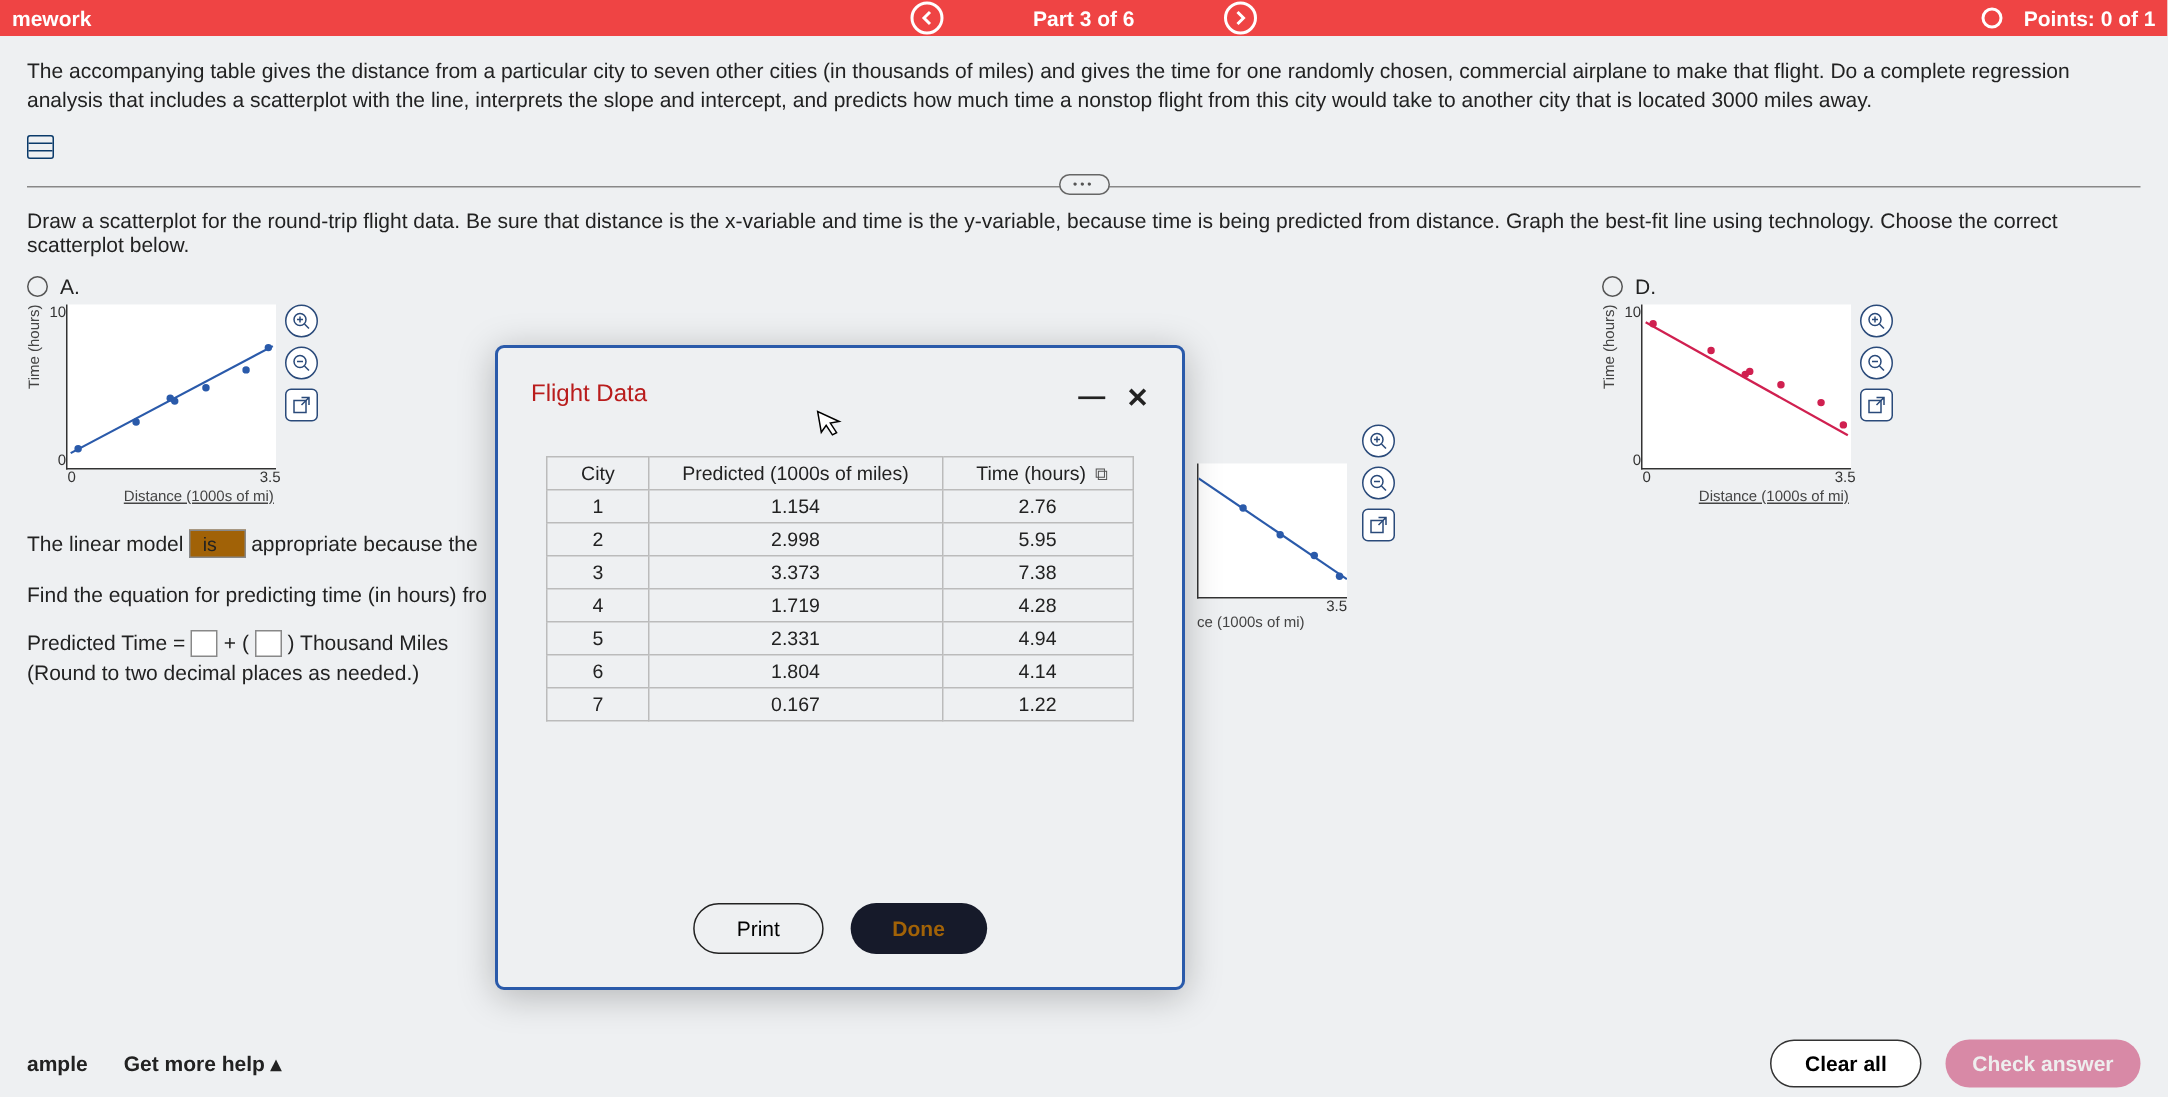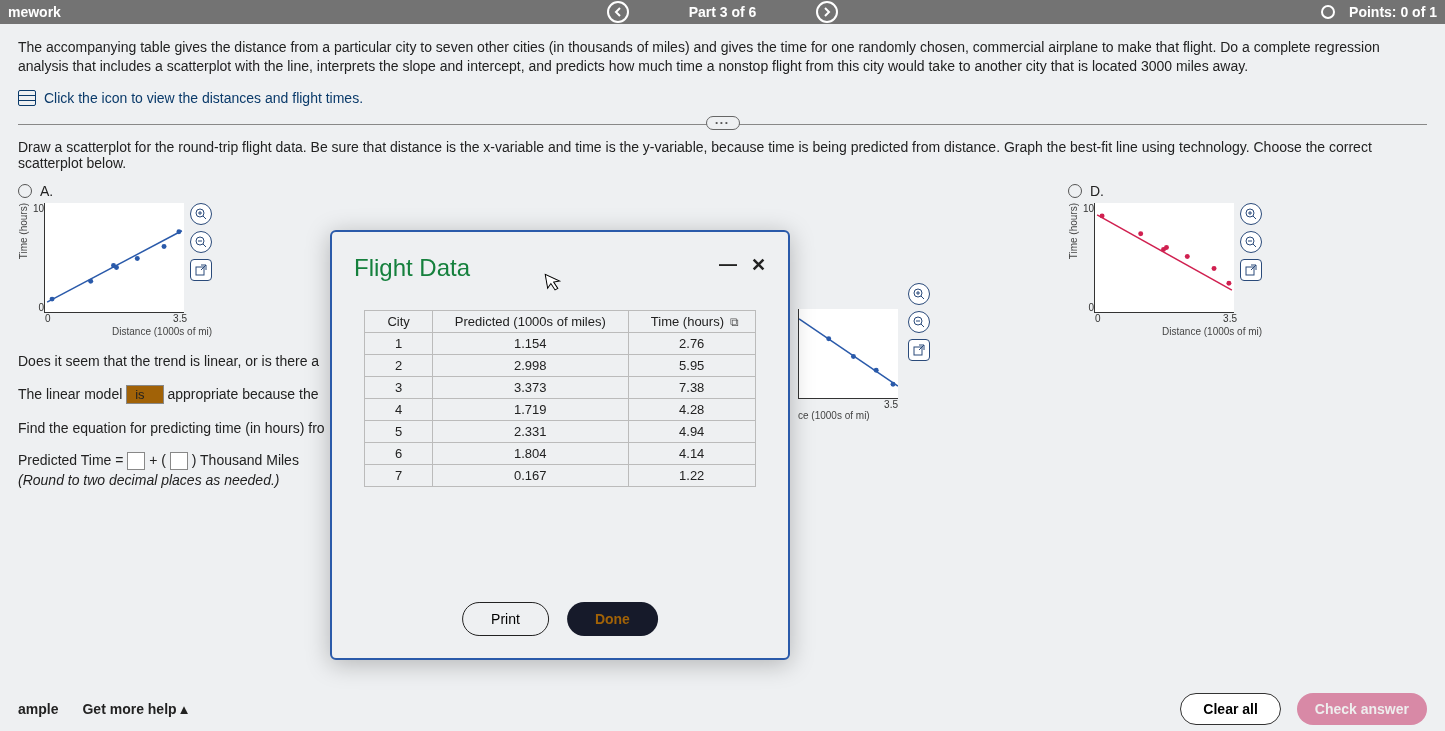--- a/index.html
+++ b/index.html
@@ -1,17 +1,17 @@
 <!DOCTYPE html>
 <html><head>
 <meta charset="utf-8">
 <style>
   * { box-sizing: border-box; margin: 0; padding: 0; font-family: Arial, sans-serif; }
   body { background: #eef0f2; width: 1445px; height: 731px; overflow: hidden; position: relative; color: #222; }
-  .topbar { background: #737373; color: #fff; height: 24px; display: flex; align-items: center; font-size: 14px; font-weight: bold; padding: 0 8px; }
+  .topbar { background: #ef4444; color: #fff; height: 24px; display: flex; align-items: center; font-size: 14px; font-weight: bold; padding: 0 8px; }
   .top-left { flex: 0 0 380px; }
   .top-center { flex: 1; display: flex; align-items: center; justify-content: center; gap: 60px; }
   .top-right { flex: 0 0 380px; display: flex; align-items: center; justify-content: flex-end; gap: 8px; }
   .nav-circle { width: 22px; height: 22px; border: 2px solid #fff; border-radius: 50%; display: flex; align-items: center; justify-content: center; font-size: 12px; }
   .points-circle { width: 14px; height: 14px; border: 2px solid #fff; border-radius: 50%; display: inline-block; margin-right: 6px; vertical-align: middle; }
   .content { padding: 14px 18px 10px 18px; font-size: 14px; color: #222; }
   .prompt { line-height: 1.35; margin-bottom: 14px; }
   .icon-row { display: flex; align-items: center; gap: 8px; color: #0a3a6a; }
   .table-icon { width: 18px; height: 16px; border: 1.5px solid #0a3a6a; border-radius: 2px; display: inline-flex; flex-direction: column; }
   .table-icon span { flex: 1; border-bottom: 1px solid #0a3a6a; }
@@ -19,36 +19,36 @@
   .divider { border: none; border-top: 1px solid #888; margin: 18px 0 14px 0; position: relative; }
   .pill { width: 34px; height: 14px; border: 1px solid #666; border-radius: 10px; background: #eef0f2; position: absolute; left: 50%; top: -8px; transform: translateX(-50%); display: flex; align-items: center; justify-content: center; font-size: 8px; letter-spacing: 2px; color: #555; }
   .question { font-size: 14px; margin-bottom: 12px; }
   .choices { display: flex; gap: 20px; position: relative; }
   .choice { flex: 0 0 300px; }
   .choice-label { display: flex; align-items: center; gap: 8px; margin-bottom: 4px; }
   .radio { width: 14px; height: 14px; border: 1.5px solid #555; border-radius: 50%; }
   .plot-wrap { display: flex; align-items: flex-start; gap: 4px; }
   .ylab { writing-mode: vertical-rl; transform: rotate(180deg); font-size: 10px; color: #444; }
   .plot { width: 140px; height: 110px; border-left: 1.5px solid #333; border-bottom: 1.5px solid #333; position: relative; background: #fff; }
-  .xlab { font-size: 10px; color: #444; text-align: right; margin-left: 20px; margin-top: 2px; }
+  .xlab { font-size: 10px; color: #444; text-align: center; margin-left: 20px; margin-top: 2px; text-decoration: underline; }
   .ticks { font-size: 10px; color: #333; }
   .tool-col { display: flex; flex-direction: column; gap: 6px; margin-left: 6px; }
   .tool-btn { width: 22px; height: 22px; border: 1.5px solid #2a4a7a; border-radius: 50%; display: flex; align-items: center; justify-content: center; font-size: 12px; color: #2a4a7a; background: #fff; }
   .tool-btn.sq { border-radius: 4px; }
   .qrow { margin-top: 16px; font-size: 14px; }
   .dropdown { display: inline-block; border: 1px solid #888; background: #a16207; padding: 1px 18px 1px 8px; position: relative; font-size: 13px; }
   .box { display: inline-block; width: 18px; height: 18px; border: 1px solid #888; background: #fff; vertical-align: middle; }
   .footer { position: absolute; bottom: 6px; left: 0; right: 0; display: flex; align-items: center; justify-content: space-between; padding: 0 18px; font-size: 14px; }
   .footer-left { display: flex; gap: 24px; font-weight: bold; color: #222; }
   .btn-clear { border: 1.5px solid #333; background: #fff; padding: 6px 22px; border-radius: 18px; font-size: 14px; font-weight: bold; }
   .btn-check { background: #d889a6; color: #eee; padding: 8px 18px; border-radius: 18px; font-size: 14px; font-weight: bold; border: none; }
   
   .modal { position: absolute; left: 330px; top: 230px; width: 460px; height: 430px; background: #eef0f2; border: 2.5px solid #2a5aaa; border-radius: 6px; box-shadow: 0 4px 24px rgba(0,0,0,0.25); padding: 22px; }
   .modal-header { display: flex; justify-content: space-between; align-items: flex-start; }
-  .modal-title { font-size: 24px; color: #15803d; text-align: right; }
+  .modal-title { font-size: 16px; color: #b91c1c; text-align: right; }
   .modal-close { display: flex; gap: 14px; font-size: 18px; font-weight: bold; color: #222; }
   .dtable { margin: 28px auto 0 auto; border: 1px solid #555; border-collapse: collapse; font-size: 13px; }
   .dtable th, .dtable td { border: 1px solid #bbb; padding: 3px 22px; text-align: center; }
   .dtable th { font-weight: normal; background: #eef0f2; }
   .copy-icon { font-size: 12px; color: #555; position: relative; left: 6px; }
   .modal-buttons { position: absolute; bottom: 22px; left: 50%; transform: translateX(-50%); display: flex; gap: 18px; justify-content: flex-end; }
   .btn-print { border: 1.5px solid #222; background: transparent; padding: 8px 28px; border-radius: 20px; font-size: 14px; }
   .btn-done { background: #161a2a; color: #a16207; padding: 8px 28px; border-radius: 20px; font-size: 14px; font-weight: bold; border: none; }
   .cursor { position: absolute; left: 546px; top: 272px; font-size: 16px; color: #000; transform: rotate(-10deg); }
   
@@ -80,21 +80,20 @@
 </div>
 
 <div class="content">
   <p class="prompt">The accompanying table gives the distance from a particular city to seven other cities (in thousands of miles) and gives the time for one randomly chosen, commercial airplane to make that flight. Do a complete regression analysis that includes a scatterplot with the line, interprets the slope and intercept, and predicts how much time a nonstop flight from this city would take to another city that is located 3000 miles away.</p>
   <div class="icon-row">
     <span class="table-icon">
         <span></span>
         <span></span>
         <span></span>
       </span>
-    <span>Click the icon to view the distances and flight times.</span>
   </div>
 
   <div style="position:relative;">
     <hr class="divider">
     <div class="pill">•••</div>
   </div>
 
   <p class="question">Draw a scatterplot for the round-trip flight data. Be sure that distance is the x-variable and time is the y-variable, because time is being predicted from distance. Graph the best-fit line using technology. Choose the correct scatterplot below.</p>
 
   <div class="choices">
@@ -251,35 +250,34 @@
           <div style="display:flex;justify-content:space-between;width:142px;margin-left:12px;" class="ticks">
             <span>0</span>
             <span>3.5</span>
           </div>
           <div class="xlab">Distance (1000s of mi)</div>
         </div>
       </div>
     </div>
   </div>
 
-  <div class="qrow">Does it seem that the trend is linear, or is there a</div>
   <div class="qrow">
     <span>The linear model</span>
     <span class="dropdown">is</span>
     <span>appropriate because the</span>
   </div>
   <div class="qrow">Find the equation for predicting time (in hours) fro</div>
   <div class="qrow">
     <span>Predicted Time =</span>
     <span class="box"></span>
     <span>+</span>
     ( <span class="box"></span> )
     <span>Thousand Miles</span>
   </div>
-  <div style="font-size:14px;margin-top:2px;font-style:italic;">(Round to two decimal places as needed.)</div>
+  <div style="font-size:14px;margin-top:2px;">(Round to two decimal places as needed.)</div>
 </div>
 
 <div class="modal">
   <div class="modal-header">
     <div class="modal-title">Flight Data</div>
     <div class="modal-close">
       <span>—</span>
       <span>✕</span>
     </div>
   </div>

